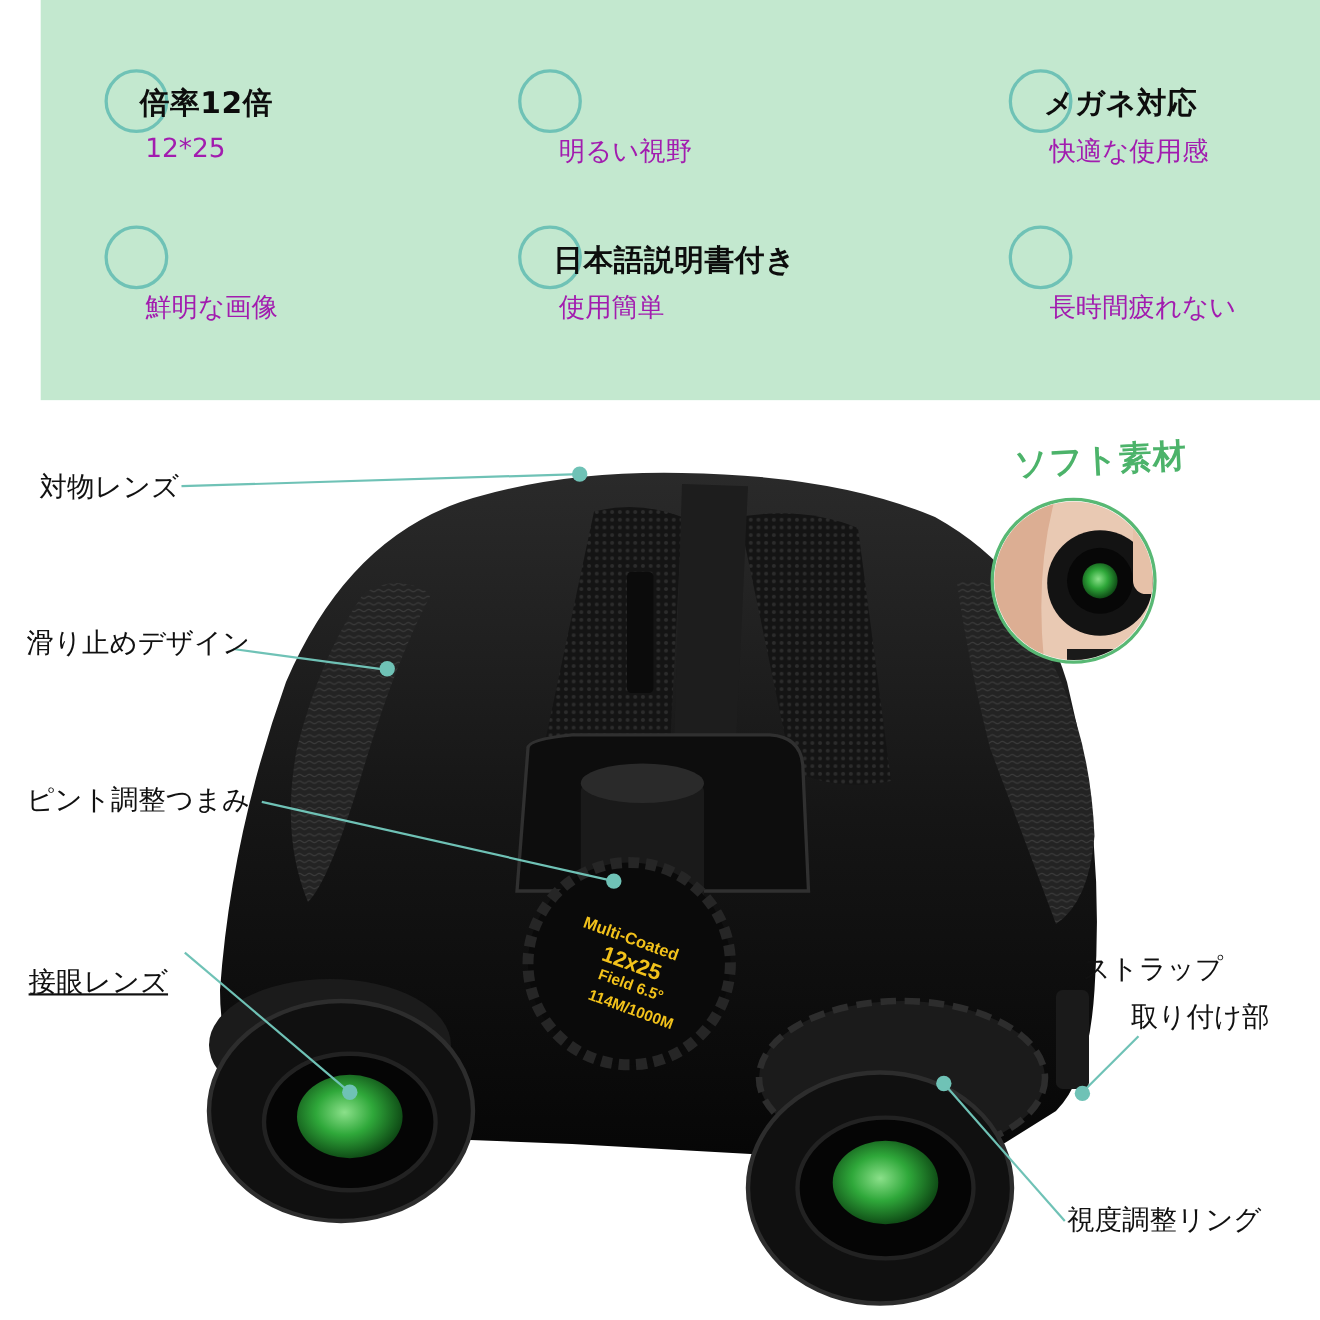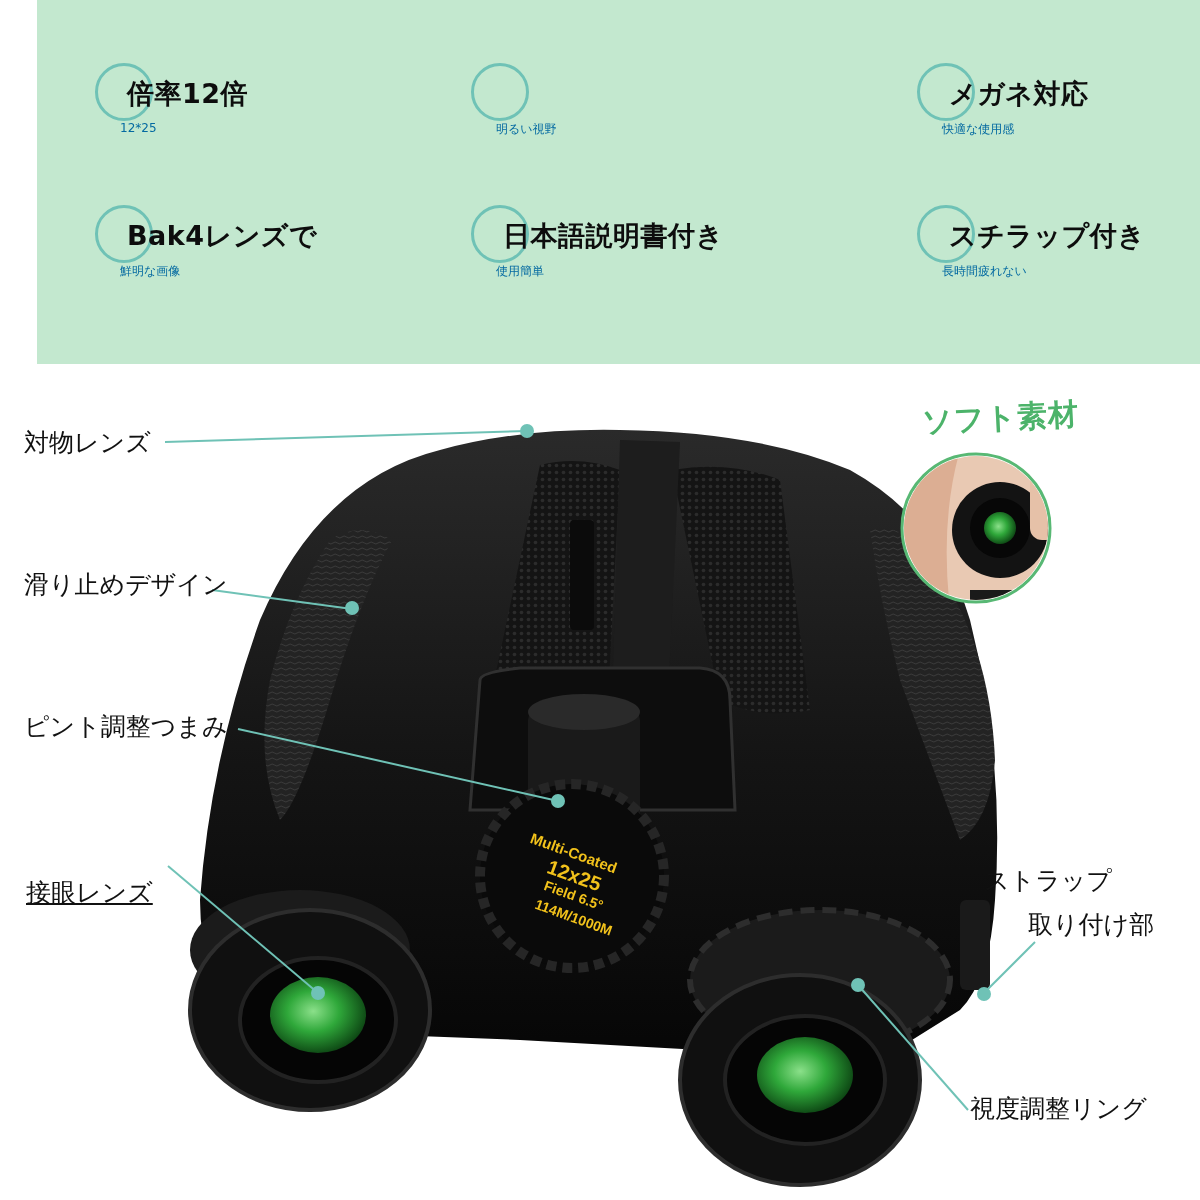--- a/index.html
+++ b/index.html
@@ -18,22 +18,22 @@
   .feature .ring {
     position: absolute; left: 0; top: 0; width: 58px; height: 58px;
     border: 3px solid #6fc2b6; border-radius: 50%;
   }
   .feature .title {
     position: absolute; left: 32px; top: 13px;
     font-size: 27px; font-weight: bold; letter-spacing: 0.5px; white-space: nowrap;
     color: #0d0d0d;
   }
   .feature .sub {
-    position: absolute; left: 25px; top: 58px;
-    font-size: 12px; color: #0369a1; white-space: nowrap;
+    position: absolute; left: 37px; top: 58px;
+    font-size: 24px; color: #a21caf; white-space: nowrap;
   }
 
   
   .product-area { position: absolute; left: 0; top: 364px; width: 1200px; height: 836px; background: #fff; }
 
   .callout-label {
     position: absolute; font-size: 25px; color: #111; white-space: nowrap;
     font-family: "DejaVu Sans", "Liberation Sans", sans-serif;
   }
 
@@ -57,31 +57,29 @@
     <div class="ring"></div>
     <div class="sub">明るい視野</div>
   </div>
   <div class="feature" style="left:880px; top:63px;">
     <div class="ring"></div>
     <div class="title">メガネ対応</div>
     <div class="sub">快適な使用感</div>
   </div>
   <div class="feature" style="left:58px; top:205px;">
     <div class="ring"></div>
-    <div class="title">Bak4レンズで</div>
     <div class="sub">鮮明な画像</div>
   </div>
   <div class="feature" style="left:434px; top:205px;">
     <div class="ring"></div>
     <div class="title">日本語説明書付き</div>
     <div class="sub">使用簡単</div>
   </div>
   <div class="feature" style="left:880px; top:205px;">
     <div class="ring"></div>
-    <div class="title">スチラップ付き</div>
     <div class="sub">長時間疲れない</div>
   </div>
 </div>
 
 <div class="product-area"></div>
 
 <svg class="overlay" viewBox="0 0 1200 1200">
   <defs>
     <linearGradient id="bodyGrad" x1="0" y1="0" x2="0" y2="1">
       <stop offset="0" stop-color="#2a2a2a"></stop>
@@ -174,21 +172,21 @@
       <circle cx="558" cy="801" r="7" stroke="none"></circle>
     <line x1="168" y1="866" x2="318" y2="993"></line>
       <circle cx="318" cy="993" r="7" stroke="none"></circle>
     <line x1="1035" y1="942" x2="984" y2="993"></line>
       <circle cx="984" cy="994" r="7" stroke="none"></circle>
     <line x1="968" y1="1110" x2="858" y2="985"></line>
       <circle cx="858" cy="985" r="7" stroke="none"></circle>
   </g>
 </svg>
 
-<div class="callout-label" style="left:24px; top:426px;">対物レンズ</div>
+<div class="callout-label" style="left:36px; top:426px;">対物レンズ</div>
 <div class="callout-label" style="left:24px; top:568px;">滑り止めデザイン</div>
 <div class="callout-label" style="left:24px; top:710px;text-align:right;">ピント調整つまみ</div>
 <div class="callout-label" style="left:26px; top:876px;text-decoration:underline;">接眼レンズ</div>
 <div class="callout-label" style="left:984px; top:864px;">ストラップ</div>
 <div class="callout-label" style="left:1028px; top:908px;">取り付け部</div>
 <div class="callout-label" style="left:970px; top:1092px;">視度調整リング</div>
 
 <div class="soft-label">ソフト素材</div>
 
 </body></html>

